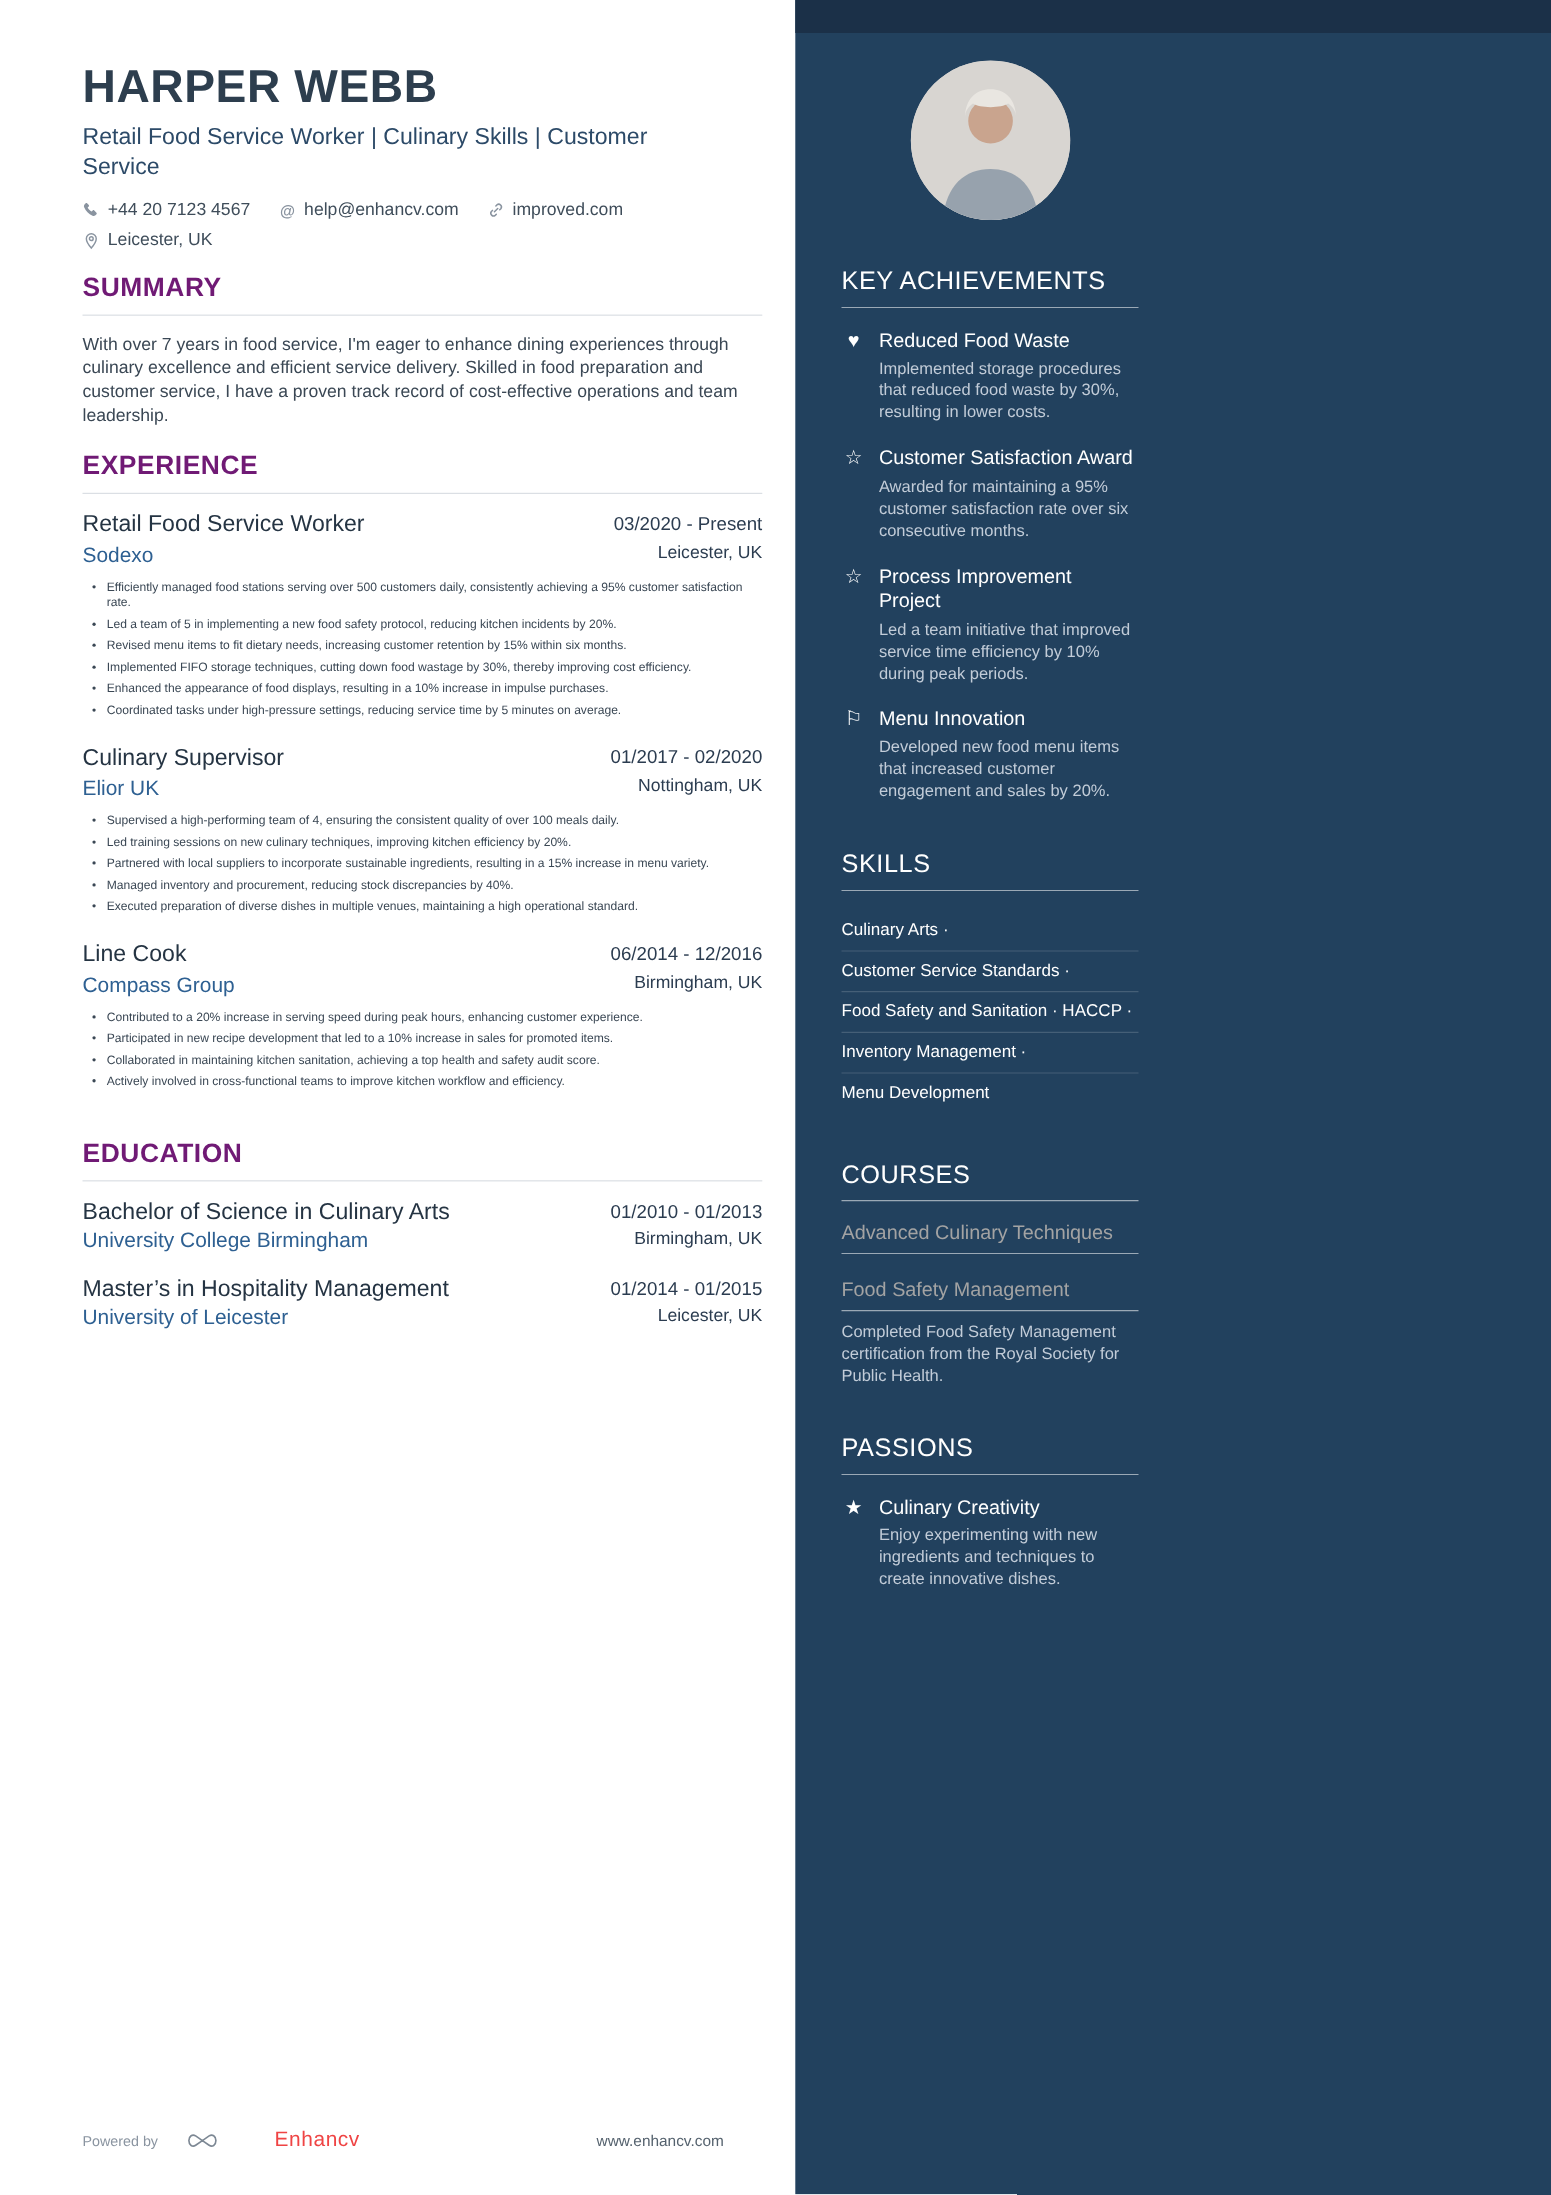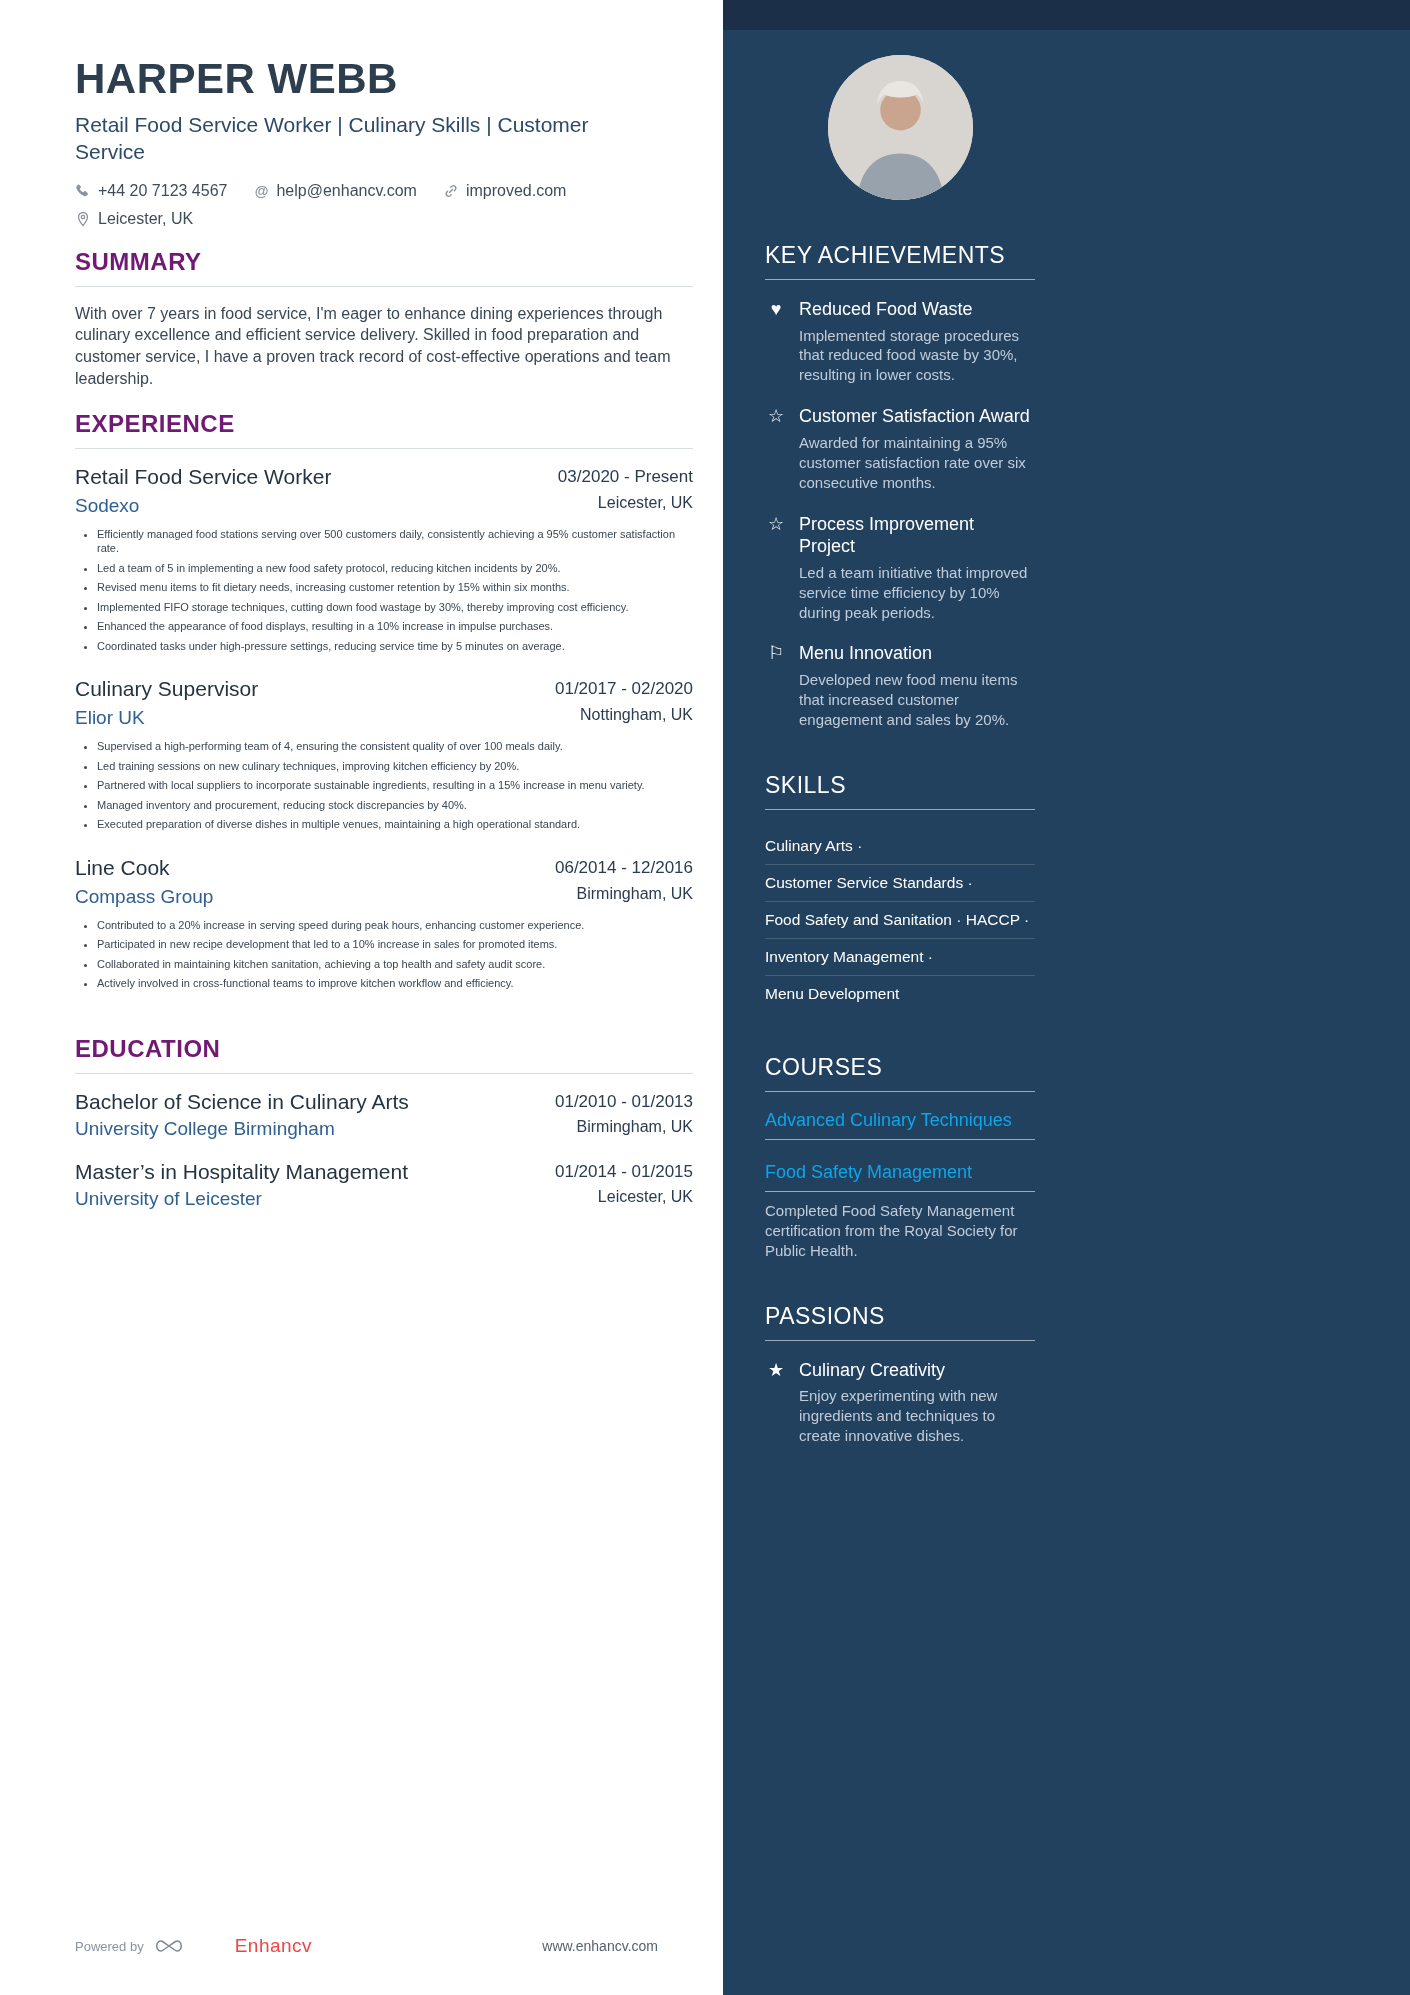--- a/index.html
+++ b/index.html
@@ -27,21 +27,21 @@
   .job-company { font-size:19px; color:#2e6092; margin-top:6px; }
   .job-location { font-size:16px; color:#2b3c50; white-space:nowrap; }
   .job ul { margin:10px 0 0 22px; }
   .job li { font-size:11px; line-height:1.32; color:#3a4754; margin-bottom:5px; }
 
   .edu { margin-bottom:20px; }
   .edu-degree { font-size:21px; color:#253443; }
   .edu-school { font-size:19px; color:#2e6092; margin-top:4px; }
 
   .footer { margin-top:auto; padding:0 5px 38px 0; display:flex; align-items:center; }
-  .powered { font-size:13px; color:#8a94a0; margin-right:8px; }
+  .powered { font-size:13px; color:#8a94a0; margin-right:23px; }
   .brandlogo { display:flex; align-items:center; gap:8px; color:#7d8894; text-decoration:none; }
   .brandlogo svg { width:34px; height:20px; }
   .brandname { font-size:19px; color:#ef4444; letter-spacing:0.5px;margin-left:41px; }
   .site { margin-left:auto; margin-right:30px; font-size:14px; color:#55626e; }
 
   
   .sidebar { flex:1; background:#22415e; position:relative; padding:0 0 0 42px; color:#fff; }
   .topstrip { position:absolute; top:0; left:0; right:0; height:30px; background:#1b3048; }
   .side-inner { width:270px; position:relative; }
   .avatar { width:145px; height:145px; border-radius:50%; overflow:hidden; margin:55px auto 0 auto; background:#d6d3cf; }
@@ -51,21 +51,21 @@
                  padding-bottom:10px; border-bottom:1px solid rgba(255,255,255,0.55); margin-bottom:18px; }
   .ach { display:flex; gap:12px; margin-bottom:20px; }
   .ach-icon { width:22px; min-width:22px; text-align:center; font-size:18px; color:#ffffff; line-height:1.3; }
   .ach-title { font-size:18px; color:#ffffff; line-height:1.25; margin-bottom:5px; }
   .ach-desc { font-size:15px; color:#c2ccd8; line-height:1.33; }
 
   .skill { font-size:15.5px; color:#ffffff; padding:9px 0; border-bottom:1px solid rgba(255,255,255,0.16); }
   .skill:last-child { border-bottom:none; }
 
   .course { margin-bottom:22px; }
-  .course-title { font-size:18px; color:#0ea5e9; padding-bottom:8px; border-bottom:1px solid rgba(255,255,255,0.55); margin-bottom:9px; }
+  .course-title { font-size:18px; color:#a3a3a3; padding-bottom:8px; border-bottom:1px solid rgba(255,255,255,0.55); margin-bottom:9px; }
   .course-desc { font-size:15px; color:#c2ccd8; line-height:1.33; }
 </style>
 </head>
 <body>
 
 <div class="page">
 
   <main class="left">
     <header>
       <h1 class="name">HARPER WEBB</h1>

